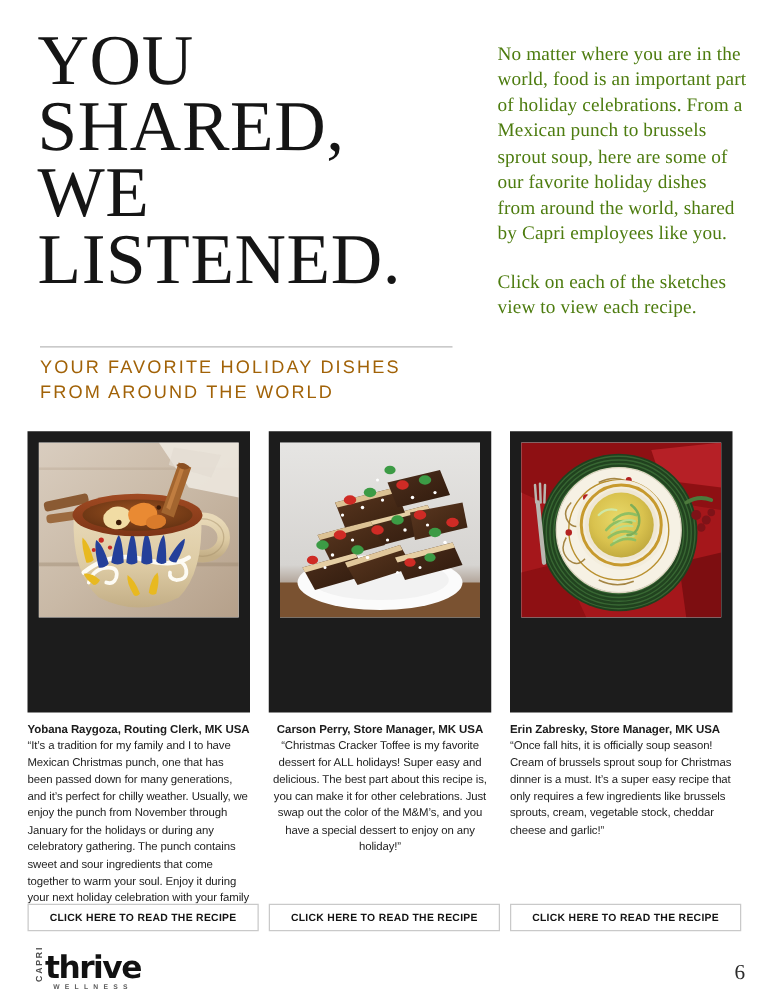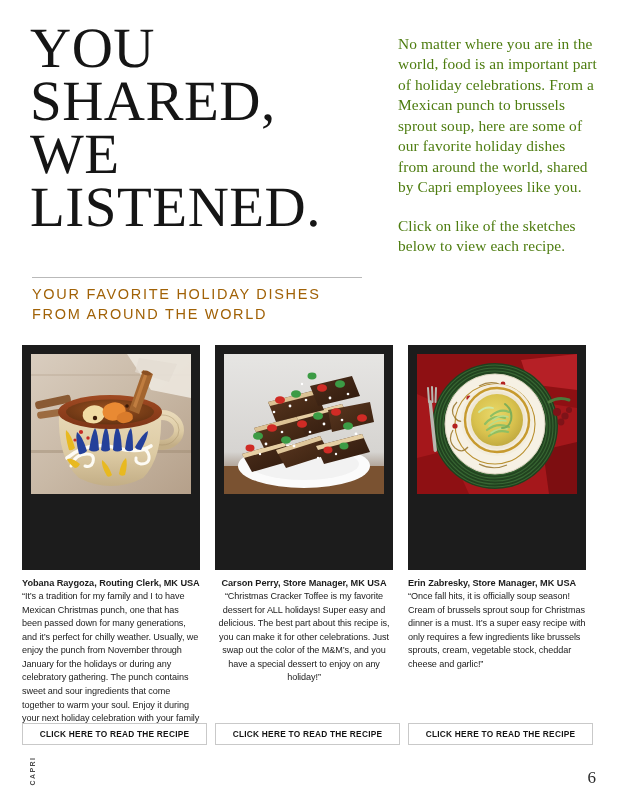--- a/index.html
+++ b/index.html
@@ -238,21 +238,21 @@
 WE
 LISTENED.</div>
 
     <div class="rule"></div>
 
     <div class="subtitle">YOUR FAVORITE HOLIDAY DISHES
 FROM AROUND THE WORLD</div>
 
     <div class="intro">
       <p>No matter where you are in the world, food is an important part of holiday celebrations. From a Mexican punch to brussels sprout soup, here are some of our favorite holiday dishes from around the world, shared by Capri employees like you.</p>
-      <p>Click on like of the sketches below to view each recipe.</p>
+      <p>Click on each of the sketches view to view each recipe.</p>
     </div>
   </div>
 
   <div class="cards">
 
     <div class="card card-1">
       <div class="photo-frame">
         <div class="photo">
           <svg width="160" height="140" viewBox="0 0 160 140" aria-hidden="true">
             <defs>
@@ -501,29 +501,33 @@
                 <circle cx="148" cy="62" r="3.6"></circle>
               <circle cx="144" cy="68" r="3.4"></circle>
                 <circle cx="152" cy="56" r="3"></circle>
             </g>
             <path d="M132 48 q10 -6 20 -2" stroke="#4c7a3c" stroke-width="3" fill="none" stroke-linecap="round"></path>
           </svg>
         </div>
       </div>
       <div class="caption">
         <div class="caption-name">Erin Zabresky, Store Manager, MK USA</div>
-        <div class="caption-body">“Once fall hits, it is officially soup season! Cream of brussels sprout soup for Christmas dinner is a must. It’s a super easy recipe with only requires a few ingredients like brussels sprouts, cream, vegetable stock, cheddar cheese and garlic!”</div>
+        <div class="caption-body">“Once fall hits, it is officially soup season! Cream of brussels sprout soup for Christmas dinner is a must. It’s a super easy recipe that only requires a few ingredients like brussels sprouts, cream, vegetable stock, cheddar cheese and garlic!”</div>
       </div>
     </div>
   </div>
 
   <div class="btn btn-1">CLICK HERE TO READ THE RECIPE</div>
   <div class="btn btn-2">CLICK HERE TO READ THE RECIPE</div>
   <div class="btn btn-3">CLICK HERE TO READ THE RECIPE</div>
 
   <div class="footer">
     <div class="logo">
       <div class="logo-capri">CAPRI</div>
+      <div class="logo-main">
+        <div class="logo-thrive">thrive</div>
+        <div class="logo-wellness">WELLNESS</div>
+      </div>
     </div>
     <div class="page-number">6</div>
   </div>
 
 </div>
 
 </body></html>

